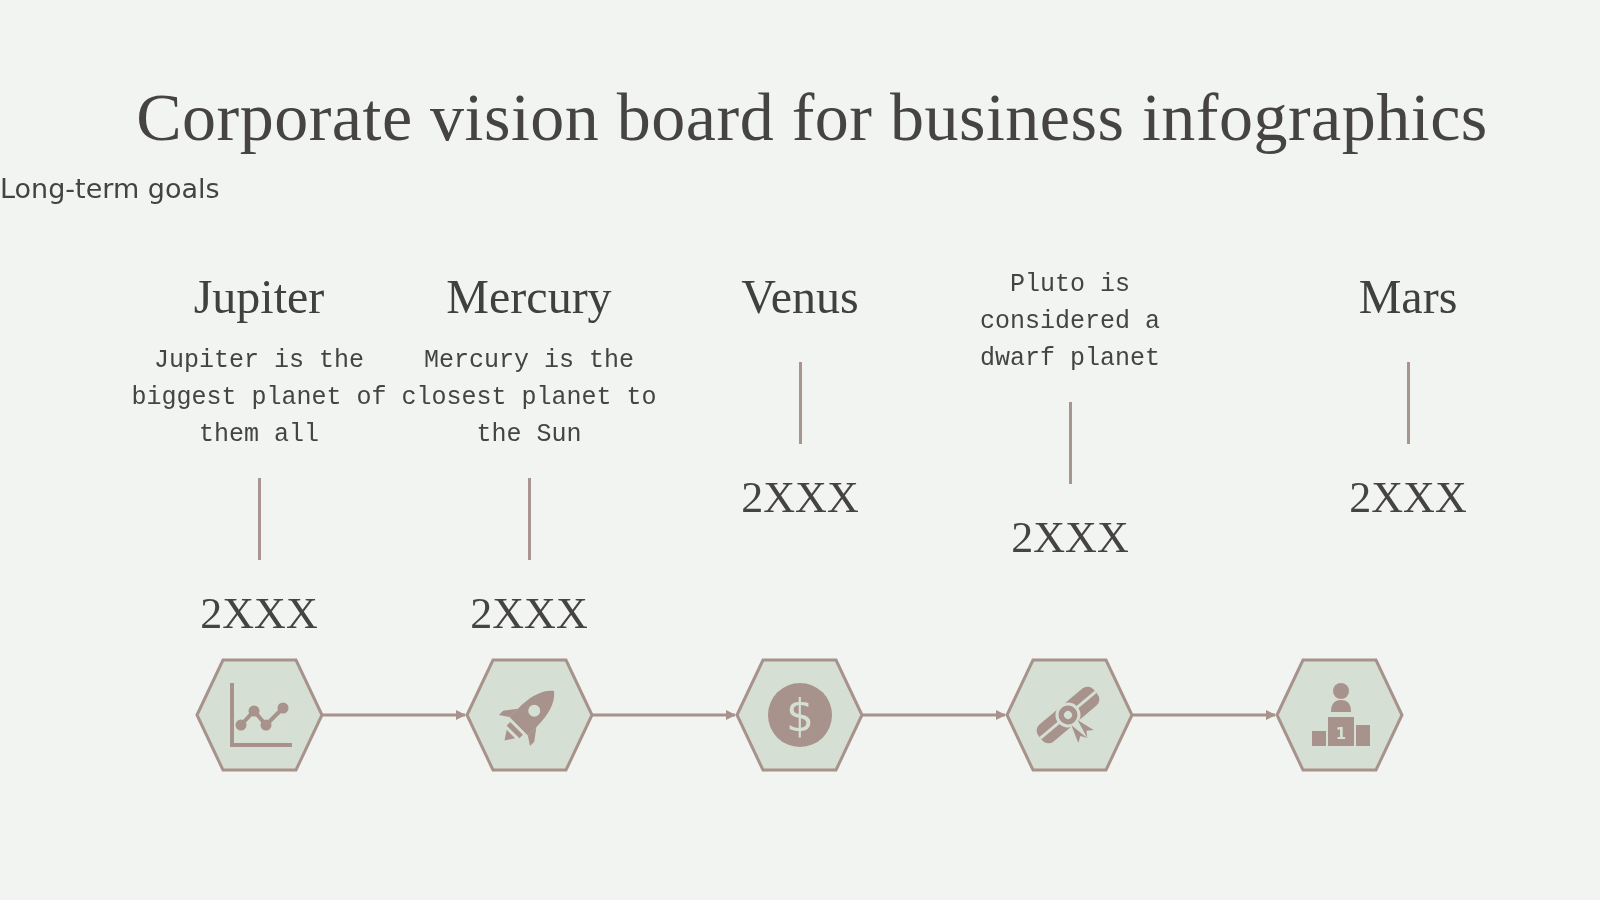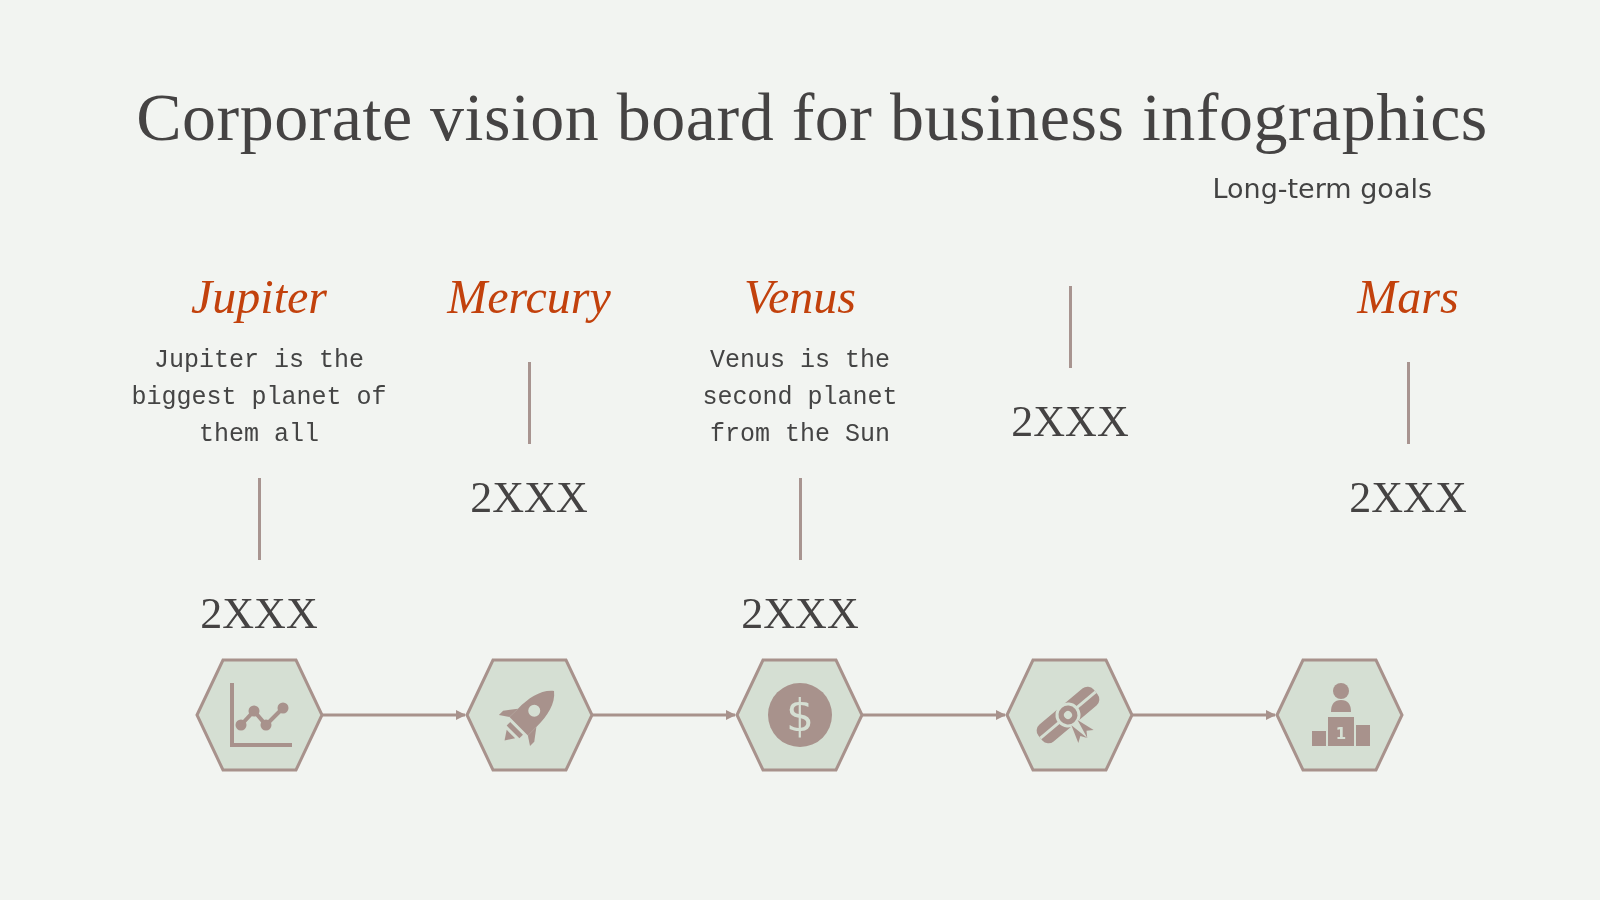--- a/index.html
+++ b/index.html
@@ -1,49 +1,50 @@
 <!DOCTYPE html>
 <html><head>
 <meta charset="utf-8">
 <style>
   html, body { margin:0; padding:0; }
   body { width:1600px; height:900px; background:#f2f4f1; position:relative; overflow:hidden; color:#434343; }
   .title { position:absolute; left:0; top:78px; width:1600px; text-align:center; font-family:"Liberation Serif","DejaVu Serif",serif; font-size:68px; color:#454343; letter-spacing:0.5px;margin-left:12px; }
-  .subtitle { position:absolute; left:0; top:173px; width:1432px; text-align:right; font-family:"DejaVu Sans","Liberation Sans",sans-serif; font-size:27px; color:#434343; }
+  .subtitle { position:absolute; left:0; top:173px; width:1432px; text-align:left; font-family:"DejaVu Sans","Liberation Sans",sans-serif; font-size:27px; color:#434343; }
   .col { position:absolute; top:262px; width:270px; text-align:center; }
-  .col .name { font-family:"Liberation Serif","DejaVu Serif",serif; font-style:italic; font-size:48px; color:#c2410c; height:76px; line-height:70px; }
+  .col .name { font-family:"Liberation Serif","DejaVu Serif",serif; font-size:48px; color:#404040; height:76px; line-height:70px; }
   .col .desc { font-family:Liberation Mono, monospace; font-size:25px; line-height:37px; color:#444; margin-top:4px; height:112px; }
   .col .vline { width:3px; height:82px; background:#a89490; margin:24px auto 0; }
   .col .year { font-family:"Liberation Serif","DejaVu Serif",serif; font-size:44px; color:#454343; margin-top:28px; }
   svg.flow { position:absolute; left:0; top:640px; }
 </style>
 </head>
 <body>
 
 <div class="title">Corporate vision board for business infographics</div>
 <div class="subtitle">Long-term goals</div>
 
 <div class="col" style="left:124px;">
   <div class="name">Jupiter</div>
   <div class="desc">Jupiter is the biggest planet of them all</div>
   <div class="vline"></div>
   <div class="year">2XXX</div>
 </div>
 <div class="col" style="left:394px;">
   <div class="name">Mercury</div>
+  <div class="desc">Mercury is the closest planet to the Sun</div>
   <div class="vline"></div>
   <div class="year">2XXX</div>
 </div>
 <div class="col" style="left:665px;">
   <div class="name">Venus</div>
-  <div class="desc">Venus is the second planet from the Sun</div>
   <div class="vline"></div>
   <div class="year">2XXX</div>
 </div>
 <div class="col" style="left:935px;">
+  <div class="desc">Pluto is considered a dwarf planet</div>
   <div class="vline"></div>
   <div class="year">2XXX</div>
 </div>
 <div class="col" style="left:1273px;">
   <div class="name">Mars</div>
   <div class="vline"></div>
   <div class="year">2XXX</div>
 </div>
 
 <svg class="flow" width="1600" height="140" viewBox="0 640 1600 140">

